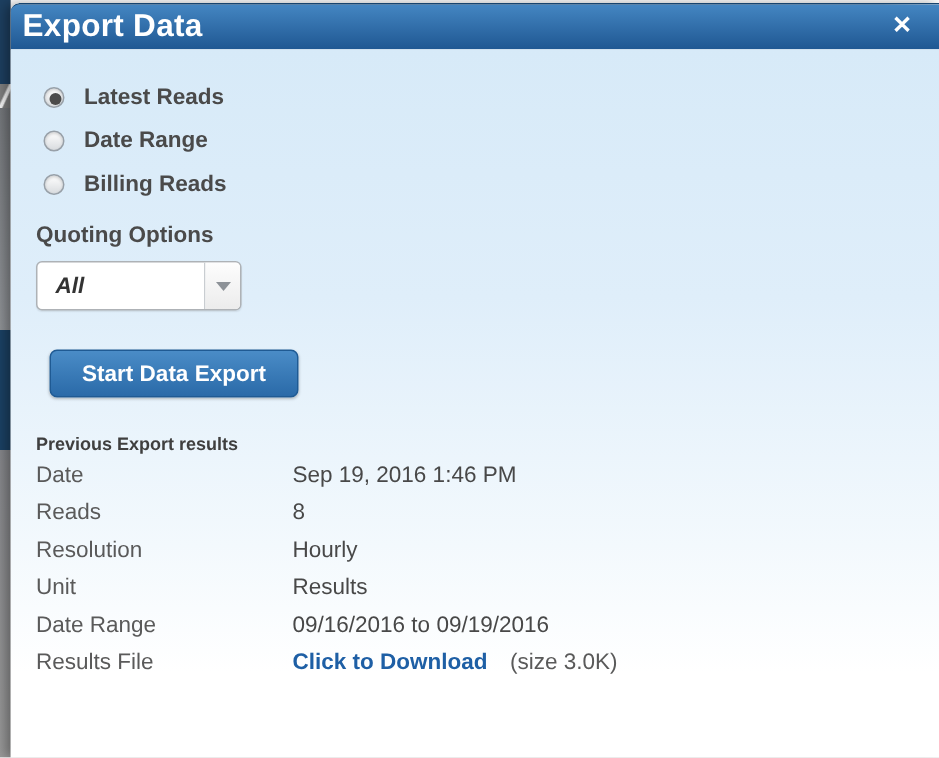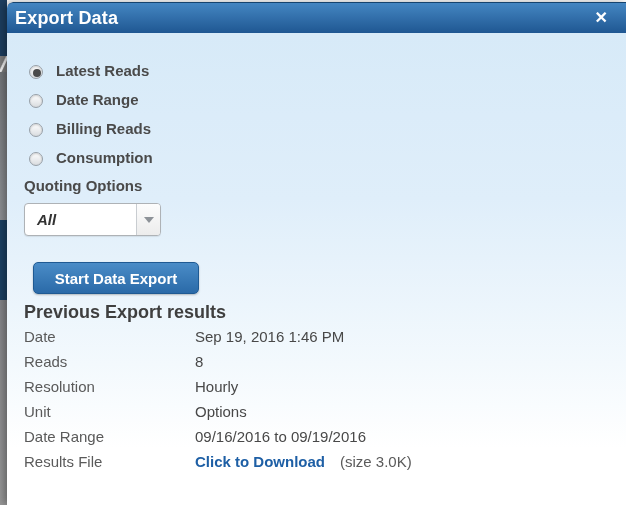--- a/index.html
+++ b/index.html
@@ -23,32 +23,32 @@
     border-top-left-radius:6px; overflow:hidden; z-index:2;
     box-shadow:-3px 0 8px rgba(0,0,0,0.35);
   }
   .modal-header {
     height:31px; display:flex; align-items:center;
     padding:0 15px 0 8px;
     background:linear-gradient(#4486c2,#1f5792);
     border-top:1px solid #16446f;
     border-top-left-radius:6px;
   }
-  .modal-title { color:#ffffff; font-weight:bold; font-size:18px; letter-spacing:0.2px; }
+  .modal-title { color:#ffffff; font-weight:bold; font-size:21px; letter-spacing:0.2px; }
   .modal-close {
     margin-left:auto; color:#ffffff; font-weight:bold; font-size:16px;
     line-height:1; cursor:pointer; padding:2px 3px;
   }
   .modal-body {
     height:472px; padding:17px 0 0 17px;
     background:linear-gradient(180deg,#d7eaf8 0%,#dfeefa 35%,#f3f9fd 70%,#ffffff 88%);
   }
 
   
-  .radio-row { display:flex; align-items:flex-end; height:29px; cursor:pointer; }
+  .radio-row { display:flex; align-items:center; height:29px; cursor:pointer; }
   .radio-circle {
     width:14px; height:14px; border-radius:50%;
     border:1px solid #98a0a8; background:linear-gradient(#ffffff,#d9dcdf);
     box-shadow:inset 0 1px 2px rgba(0,0,0,0.18);
     margin:0 13px 0 5px; position:relative; flex:none;
   }
   .radio-circle.selected::after {
     content:""; position:absolute; left:3px; top:3px; width:8px; height:8px;
     border-radius:50%; background:#4b4b4b;
   }
@@ -79,21 +79,21 @@
     margin:26px 0 0 9px; width:166px; height:32px;
     background:linear-gradient(#4a8cc7,#2a6aa8);
     border:1px solid #1f5causa; border:1px solid #1f5a93; border-radius:5px;
     color:#ffffff; font-weight:bold; font-size:15px;
     display:flex; align-items:center; justify-content:center;
     cursor:pointer; box-shadow:0 1px 2px rgba(0,0,0,0.25);
     font-family:"Liberation Sans", sans-serif;
   }
 
   
-  .results-heading { margin-top:8px; font-size:18px; font-weight:bold; color:#3f3f3f; }
+  .results-heading { margin-top:24px; font-size:12px; font-weight:bold; color:#3f3f3f; }
   .results-table { margin-top:5px; }
   .result-row { display:flex; align-items:flex-start; height:25px; font-size:15px; }
   .result-label { width:171px; color:#5a5a5a; flex:none; }
   .result-value { color:#484848; }
   .result-link { color:#1e5fa5; font-weight:bold; text-decoration:none; cursor:pointer; }
   .result-suffix { color:#5a5a5a; margin-left:15px; }
 </style>
 </head>
 <body>
 
@@ -121,24 +121,20 @@
         <span class="radio-label">Latest Reads</span>
       </div>
       <div class="radio-row">
         <span class="radio-circle"></span>
         <span class="radio-label">Date Range</span>
       </div>
       <div class="radio-row">
         <span class="radio-circle"></span>
         <span class="radio-label">Billing Reads</span>
       </div>
-      <div class="radio-row">
-        <span class="radio-circle"></span>
-        <span class="radio-label">Consumption</span>
-      </div>
 
       <div class="quoting-label">Quoting Options</div>
 
       <div class="dropdown">
         <span class="dropdown-value">All</span>
         <span class="dropdown-arrow-box">
           <span class="dropdown-arrow"></span>
         </span>
       </div>
 
@@ -154,21 +150,21 @@
         <div class="result-row">
           <span class="result-label">Reads</span>
           <span class="result-value">8</span>
         </div>
         <div class="result-row">
           <span class="result-label">Resolution</span>
           <span class="result-value">Hourly</span>
         </div>
         <div class="result-row">
           <span class="result-label">Unit</span>
-          <span class="result-value">Options</span>
+          <span class="result-value">Results</span>
         </div>
         <div class="result-row">
           <span class="result-label">Date Range</span>
           <span class="result-value">09/16/2016 to 09/19/2016</span>
         </div>
         <div class="result-row">
           <span class="result-label">Results File</span>
           <span class="result-value">
             <a class="result-link">Click to Download</a><span class="result-suffix">(size 3.0K)</span>
           </span>

